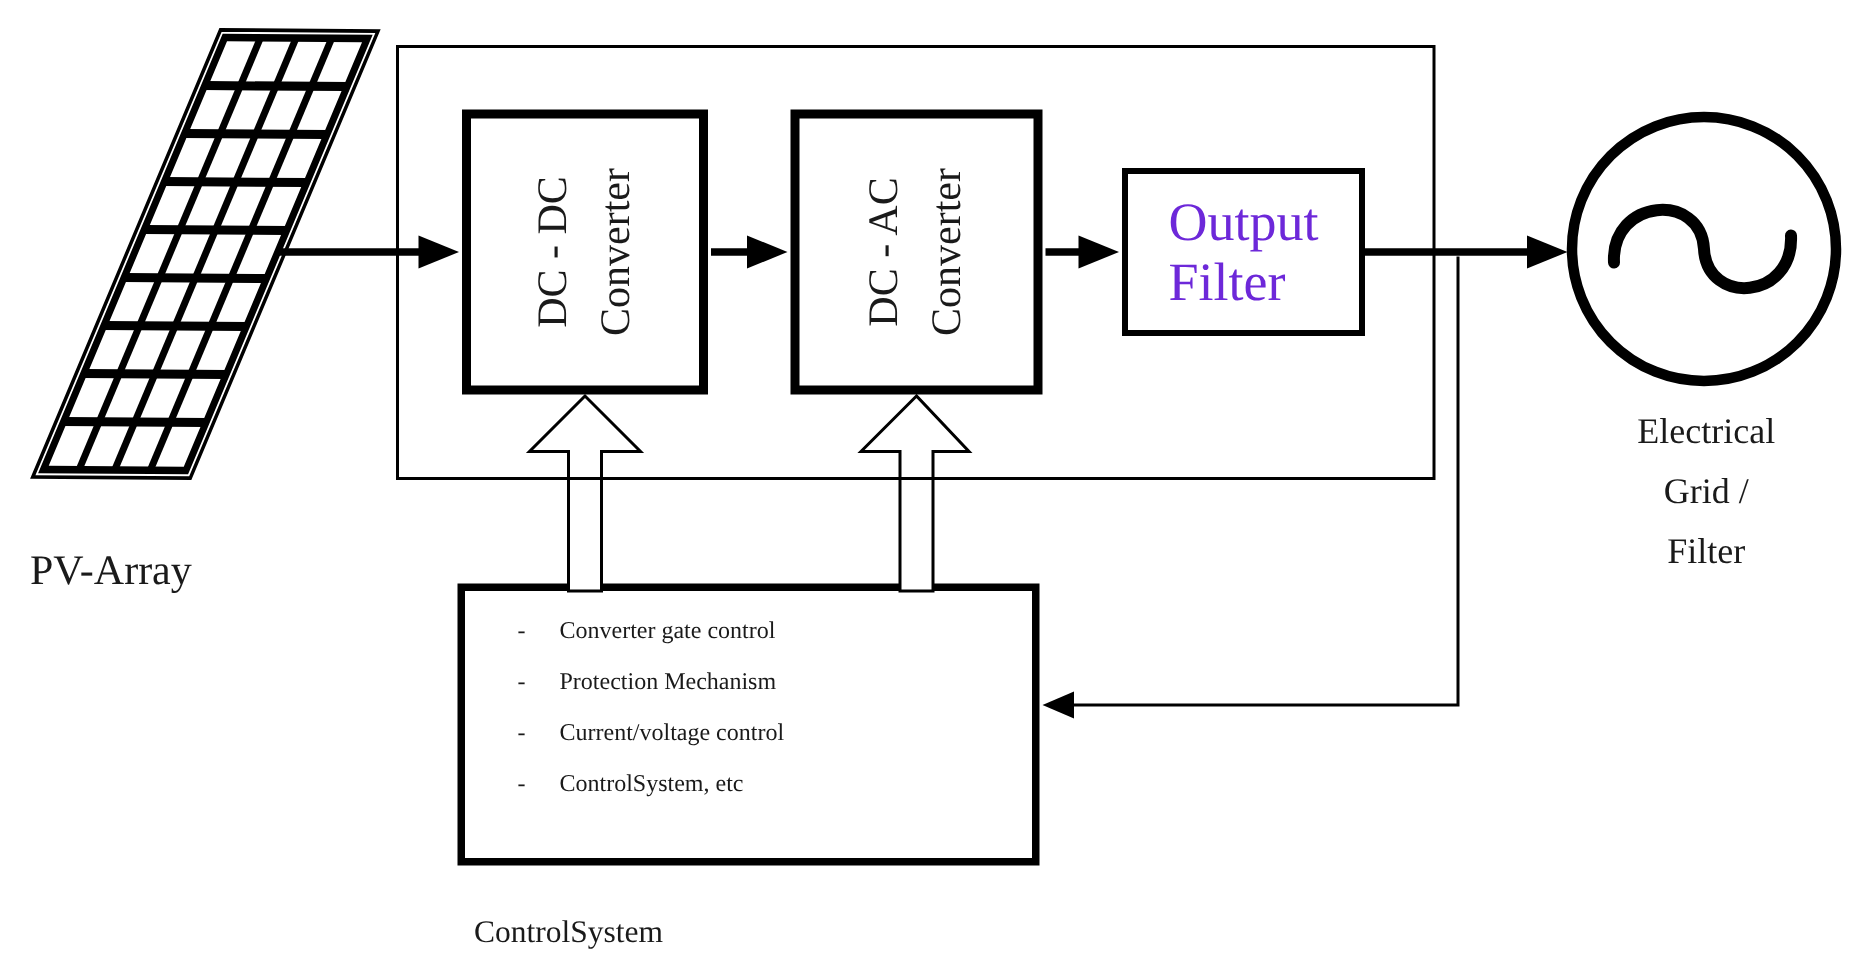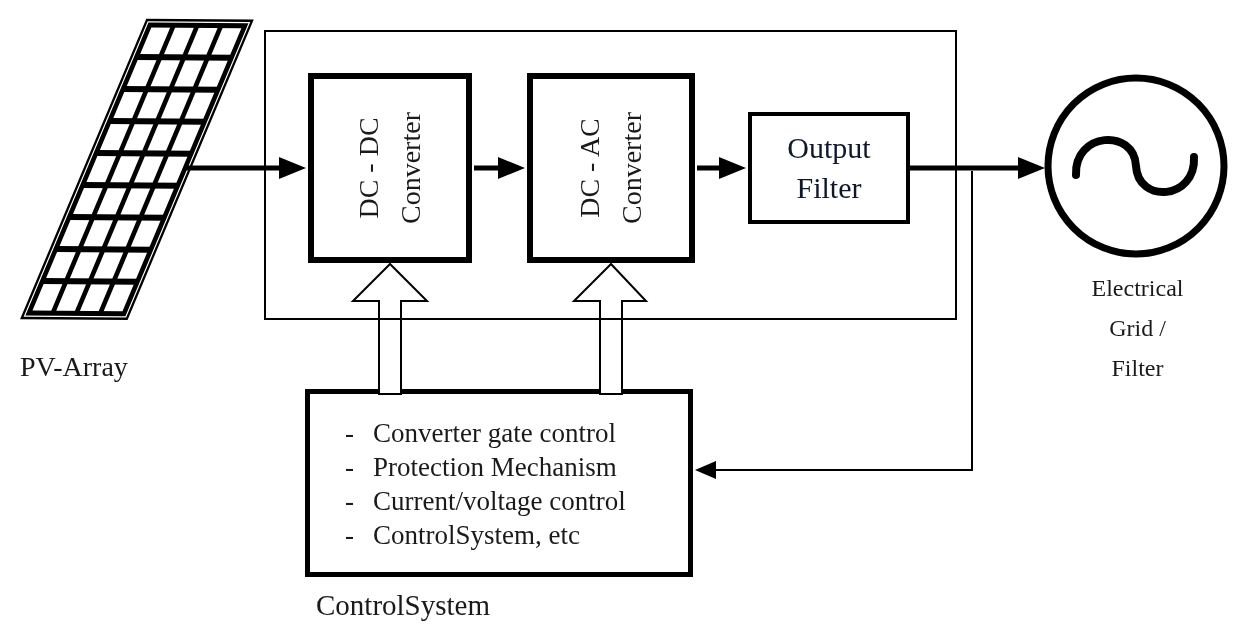--- a/index.html
+++ b/index.html
@@ -14,27 +14,27 @@
   .ofilter{left:748px;top:112px;width:162px;height:112px;border:4px solid #000;}
   .control{left:305px;top:389px;width:388px;height:188px;border:5px solid #000;}
   svg.gfx{position:absolute;left:0;top:0;z-index:2;}
   .label{position:absolute;z-index:3;white-space:nowrap;}
   .vlabel{
     position:absolute;z-index:3;transform:translate(-50%,-50%) rotate(-90deg);
     text-align:center;font-size:28px;line-height:42px;white-space:nowrap;color:#1a1a1a;
   }
   .center2{
     position:absolute;z-index:3;transform:translate(-50%,-50%);
-    text-align:center;font-size:30px;line-height:40px;color:#0f172a;
+    text-align:left;font-size:36px;line-height:40px;color:#6d28d9;
   }
-  .pv-label{left:20px;top:351px;font-size:28px;}
+  .pv-label{left:20px;top:365px;font-size:28px;}
   .ps-label{left:700px;top:274px;width:240px;text-align:right;font-size:28px;}
-  .cs-label{left:316px;top:589px;font-size:29px;}
+  .cs-label{left:316px;top:609px;font-size:21px;}
   .grid-label{left:1040px;top:268px;width:195px;text-align:center;font-size:24px;line-height:40px;z-index:3;position:absolute;}
-  .c-list{left:330px;top:416px;font-size:27px;line-height:34px;z-index:3;position:absolute;}
+  .c-list{left:330px;top:404px;font-size:16px;line-height:34px;z-index:3;position:absolute;}
   .c-row{white-space:nowrap;}
   .dash{display:inline-block;margin-left:15px;width:28px;}
 </style>
 </head>
 <body>
 
 <div class="stage">
 
   <div class="box power-stage"></div>
   <div class="box dcdc"></div>

